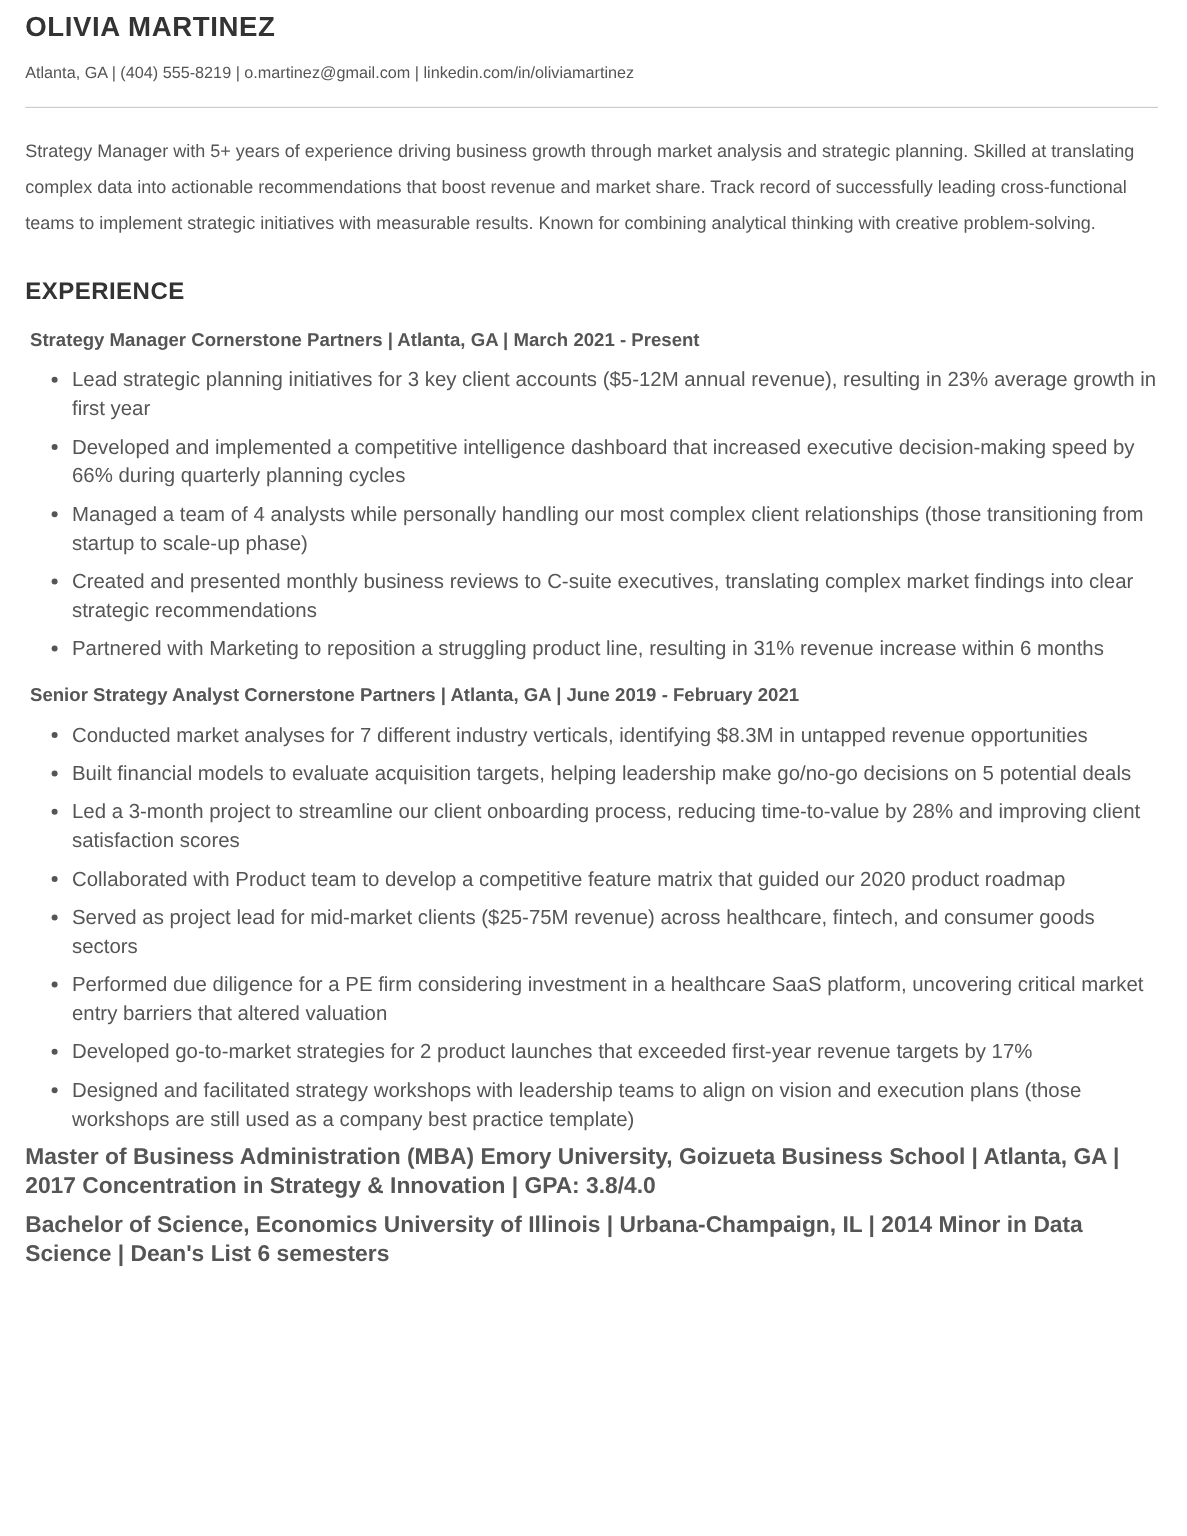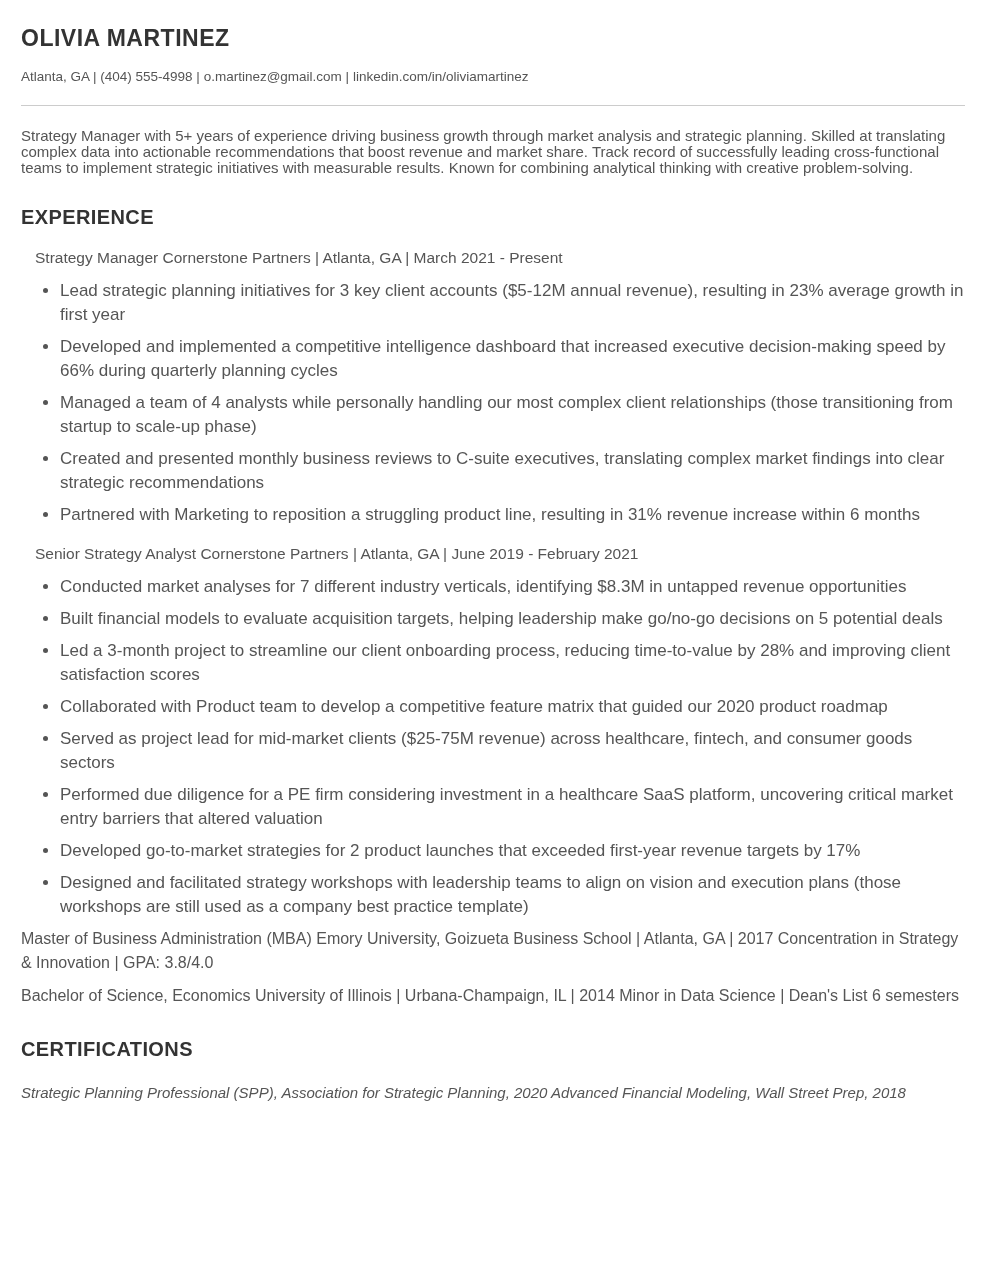--- a/index.html
+++ b/index.html
@@ -6,21 +6,21 @@
   html, body { margin: 0; padding: 0; }
   body {
     width: 989px;
     height: 1280px;
     overflow: hidden;
     background: #ffffff;
     font-family: "Liberation Sans", "DejaVu Sans", sans-serif;
     color: var(--body-color, #555555);
   }
   .page {
-    padding: 25px 24px 0 21px;
+    padding: 9px 24px 0 21px;
   }
   h1.name {
     margin: 0 0 17px 0;
     font-size: 23px;
     font-weight: bold;
     letter-spacing: 0.5px;
     color: var(--heading-color, #333333);
   }
   p.contact {
     margin: 0 0 21px 0;
@@ -28,69 +28,69 @@
     color: var(--body-color, #555555);
   }
   hr.divider {
     border: none;
     border-top: 1px solid var(--divider-color, #cccccc);
     margin: 0 0 22px 0;
   }
   p.summary {
     margin: 0 0 0 0;
     font-size: 15px;
-    line-height: 16px;
+    line-height: 30px;
     color: var(--body-color, #555555);
   }
   h2.section-heading {
     margin: 30px 0 20px 0;
     font-size: 20px;
     font-weight: bold;
     letter-spacing: 0.4px;
     color: var(--heading-color, #333333);
   }
   h3.job-heading {
-    margin: 18px 0 12px 14px;
+    margin: 18px 0 12px 4px;
     font-size: 15.5px;
-    font-weight: normal;
+    font-weight: bold;
     color: var(--subheading-color, #555555);
   }
   ul.bullets {
     margin: 0 0 6px 0;
     padding: 0 0 0 39px;
   }
   ul.bullets li {
     font-size: 17px;
     line-height: 24px;
     margin-bottom: 8px;
     color: var(--body-color, #555555);
   }
   p.education-entry {
     margin: 0 0 9px 0;
-    font-size: 16px;
-    font-weight: normal;
+    font-size: 19px;
+    font-weight: bold;
     line-height: 24px;
     color: var(--subheading-color, #555555);
   }
   p.cert-entry {
     margin: 0;
     font-size: 15px;
     font-style: italic;
     line-height: 24px;
     color: var(--body-color, #555555);
   }
 </style>
 </head>
 <body style="--heading-color: #333333; --subheading-color: #555555; --body-color: #555555; --divider-color: #cccccc;">
 
 <div class="page">
 
   <header>
     <h1 class="name">OLIVIA MARTINEZ</h1>
-    <p class="contact">Atlanta, GA | (404) 555-4998 | o.martinez@gmail.com | linkedin.com/in/oliviamartinez</p>
+    <p class="contact">Atlanta, GA | (404) 555-8219 | o.martinez@gmail.com | linkedin.com/in/oliviamartinez</p>
     <hr class="divider">
   </header>
 
   <p class="summary">Strategy Manager with 5+ years of experience driving business growth through market analysis and strategic planning. Skilled at translating complex data into actionable recommendations that boost revenue and market share. Track record of successfully leading cross-functional teams to implement strategic initiatives with measurable results. Known for combining analytical thinking with creative problem-solving.</p>
 
   <section>
     <h2 class="section-heading">EXPERIENCE</h2>
 
     <h3 class="job-heading">Strategy Manager Cornerstone Partners | Atlanta, GA | March 2021 - Present</h3>
     <ul class="bullets">
@@ -115,19 +115,15 @@
       <li>Developed go-to-market strategies for 2 product launches that exceeded first-year revenue targets by 17%</li>
       <li>Designed and facilitated strategy workshops with leadership teams to align on vision and execution plans (those workshops are still used as a company best practice template)</li>
     </ul>
   </section>
 
   <section>
     <p class="education-entry">Master of Business Administration (MBA) Emory University, Goizueta Business School | Atlanta, GA | 2017 Concentration in Strategy &amp; Innovation | GPA: 3.8/4.0</p>
     <p class="education-entry">Bachelor of Science, Economics University of Illinois | Urbana-Champaign, IL | 2014 Minor in Data Science | Dean's List 6 semesters</p>
   </section>
 
-  <section>
-    <h2 class="section-heading">CERTIFICATIONS</h2>
-    <p class="cert-entry">Strategic Planning Professional (SPP), Association for Strategic Planning, 2020 Advanced Financial Modeling, Wall Street Prep, 2018</p>
-  </section>
 
 
 </div>
 
 </body></html>

